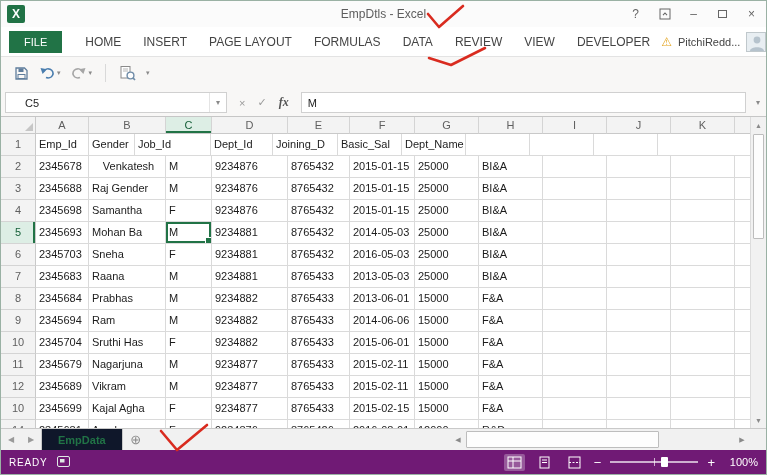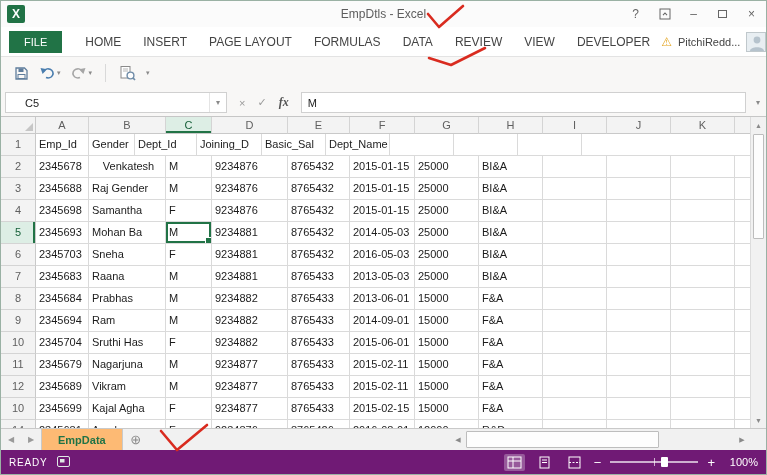--- a/index.html
+++ b/index.html
@@ -65,21 +65,21 @@
   .g-cell.sel-cell::after { content:''; position:absolute; right:0; bottom:0; width:5px; height:5px; background:#217346; border-left:1px solid #fff; border-top:1px solid #fff; }
 
   .vscroll { position:absolute; right:0; top:0; bottom:0; width:16px; background:#f1f1f1; border-left:1px solid #dcdcdc; display:flex; flex-direction:column; align-items:stretch; }
   .vs-arrow { height:16px; display:flex; align-items:center; justify-content:center; color:#8a8a8a; font-size:7px; }
   .vs-thumb { margin:1px 2px; height:105px; background:#fdfdfd; border:1px solid #bdbdbd; border-radius:1px; }
   .vs-fill { flex:1; }
 
   
   .sheetbar { height:22px; background:#f1f1f1; border-top:1px solid #c9c9c9; display:flex; align-items:stretch; flex:0 0 auto; }
   .snav { width:20px; display:flex; align-items:center; justify-content:center; color:#9a9a9a; font-size:8px; }
-  .sheet-tab { background:#fdba74; color:#217346; font-weight:bold; font-size:11px; padding:0 16px; display:flex; align-items:center; border-left:1px solid #c9c9c9; border-right:1px solid #c9c9c9; }
+  .sheet-tab { background:#0f172a; color:#217346; font-weight:bold; font-size:11px; padding:0 16px; display:flex; align-items:center; border-left:1px solid #c9c9c9; border-right:1px solid #c9c9c9; }
   .new-sheet { width:26px; display:flex; align-items:center; justify-content:center; color:#8a8a8a; font-size:13px; }
   .sb-space { flex:1; }
   .hscroll { width:300px; display:flex; align-items:stretch; margin-right:16px; background:#f1f1f1; }
   .hs-arrow { width:16px; display:flex; align-items:center; justify-content:center; color:#8a8a8a; font-size:7px; }
   .hs-track { flex:1; position:relative; }
   .hs-thumb { position:absolute; left:0; top:2px; bottom:2px; width:72%; background:#fdfdfd; border:1px solid #bdbdbd; border-radius:1px; }
 
   
   .statusbar { height:24px; background:#701a75; color:#fff; display:flex; align-items:center; padding:0 8px; font-size:11px; flex:0 0 auto; }
   .mode { font-size:10px; letter-spacing:0.8px; margin-right:10px; }
@@ -206,20 +206,21 @@
           <div class="g-ch" style="width: 64px;">G</div>
           <div class="g-ch" style="width: 64px;">H</div>
           <div class="g-ch" style="width: 64px;">I</div>
           <div class="g-ch" style="width: 64px;">J</div>
           <div class="g-ch" style="width: 64px;">K</div>
         </div>
         <div class="g-row">
           <div class="g-rn">1</div>
           <div class="g-cell" style="width: 53px;">Emp_Id</div>
           <div class="g-cell" style="width: 46px;">Gender</div>
+          <div class="g-cell" style="width: 76px;">Job_Id</div>
           <div class="g-cell" style="width: 62px;">Dept_Id</div>
           <div class="g-cell" style="width: 65px;">Joining_D</div>
           <div class="g-cell" style="width: 64px;">Basic_Sal</div>
           <div class="g-cell" style="width: 64px;">Dept_Name</div>
           <div class="g-cell" style="width: 64px;"></div>
           <div class="g-cell" style="width: 64px;"></div>
           <div class="g-cell" style="width: 64px;"></div>
         </div>
         <div class="g-row">
           <div class="g-rn">2</div>
@@ -319,21 +320,21 @@
           <div class="g-cell" style="width: 64px;"></div>
           <div class="g-cell" style="width: 64px;"></div>
         </div>
         <div class="g-row">
           <div class="g-rn">9</div>
           <div class="g-cell" style="width: 53px;">2345694</div>
           <div class="g-cell" style="width: 77px;">Ram</div>
           <div class="g-cell" style="width: 46px;">M</div>
           <div class="g-cell" style="width: 76px;">9234882</div>
           <div class="g-cell" style="width: 62px;">8765433</div>
-          <div class="g-cell" style="width: 65px;">2014-09-01</div>
+          <div class="g-cell" style="width: 65px;">2014-06-06</div>
           <div class="g-cell" style="width: 64px;">15000</div>
           <div class="g-cell" style="width: 64px;">F&amp;A</div>
           <div class="g-cell" style="width: 64px;"></div>
           <div class="g-cell" style="width: 64px;"></div>
           <div class="g-cell" style="width: 64px;"></div>
         </div>
         <div class="g-row">
           <div class="g-rn">10</div>
           <div class="g-cell" style="width: 53px;">2345704</div>
           <div class="g-cell" style="width: 77px;">Sruthi Has</div>

